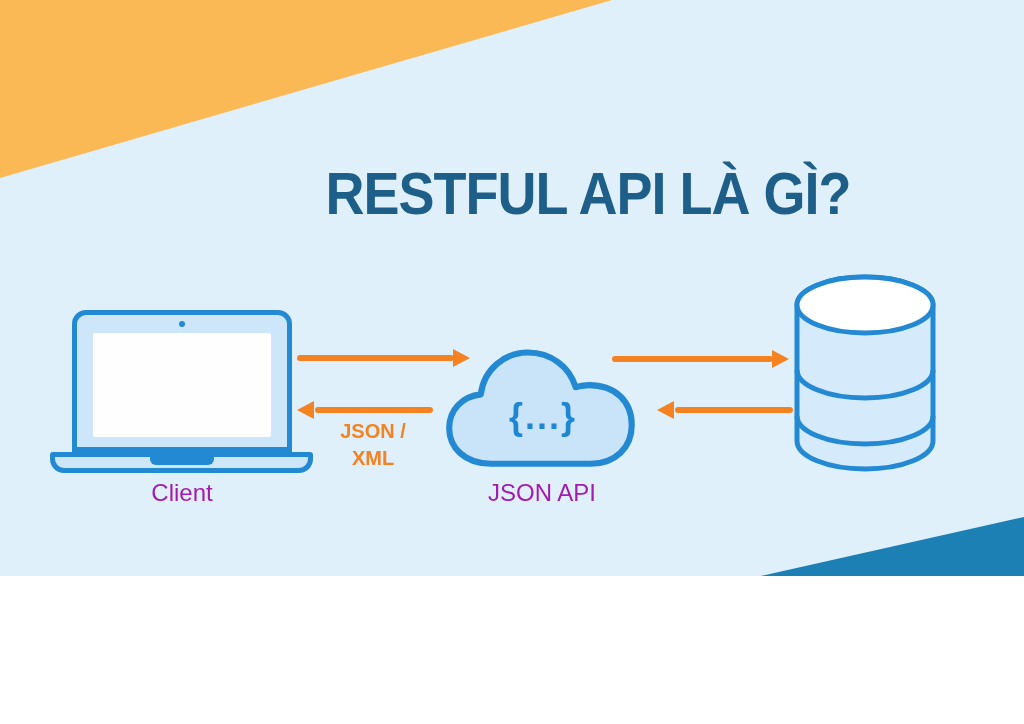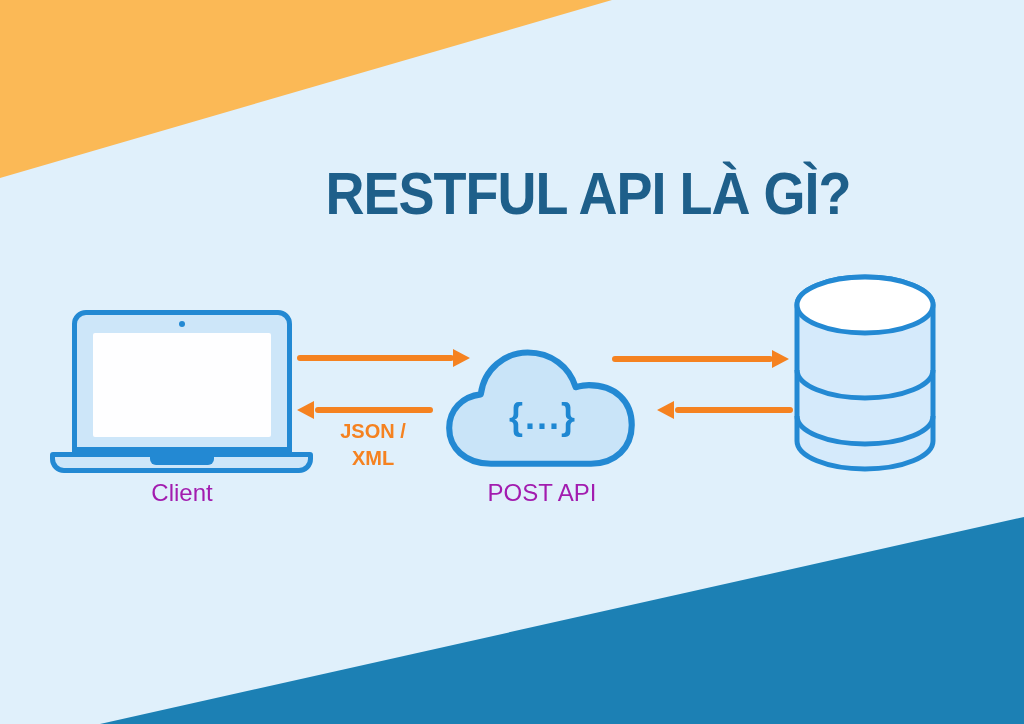--- a/index.html
+++ b/index.html
@@ -1,19 +1,19 @@
 <!DOCTYPE html>
 <html><head>
 <meta charset="utf-8">
 <style>
   html,body{margin:0;padding:0;}
   *{box-sizing:border-box;}
   .canvas{
     position:relative;
-    width:1024px;height:724px;
+    width:1024px;height:576px;
     background:#E0F0FB;
     overflow:hidden;
     font-family:"Liberation Sans", sans-serif;
   }
   
   .tri-orange{
     position:absolute;left:0;top:0;width:1024px;height:724px;
     background:#FBB956;
     clip-path:polygon(0 0, 612px 0, 0 178px);
   }
@@ -120,21 +120,21 @@
              C 24 131 9 115 9 96
              C 9 78 22 65 40 63
              C 43 38 64 22 86 22
              C 109 22 127 36 133 56
              C 137 55 142 54 146 54
              C 172 54 188 70 188 93
              C 188 115 172 131 148 131
              Z" fill="#C9E4F8" stroke="#2389D3" stroke-width="6" stroke-linejoin="round"></path>
   </svg>
   <div class="braces">{...}</div>
-  <div class="node-label api-label">POST API</div>
+  <div class="node-label api-label">JSON API</div>
 
   <svg class="db" width="148" height="202" viewBox="0 0 148 202">
     <path d="M 6 34 L 6 170 A 68 28 0 0 0 142 170 L 142 34 A 68 28 0 0 0 6 34 Z" fill="#D5EAFB" stroke="#2389D3" stroke-width="5"></path>
     <path d="M 6 99 A 68 28 0 0 0 142 99" fill="none" stroke="#2389D3" stroke-width="5"></path>
     <path d="M 6 145 A 68 28 0 0 0 142 145" fill="none" stroke="#2389D3" stroke-width="5"></path>
     <ellipse cx="74" cy="34" rx="68" ry="28" fill="#FFFFFF" stroke="#2389D3" stroke-width="5"></ellipse>
   </svg>
 
   <div>
     <div class="shaft s1"></div>

